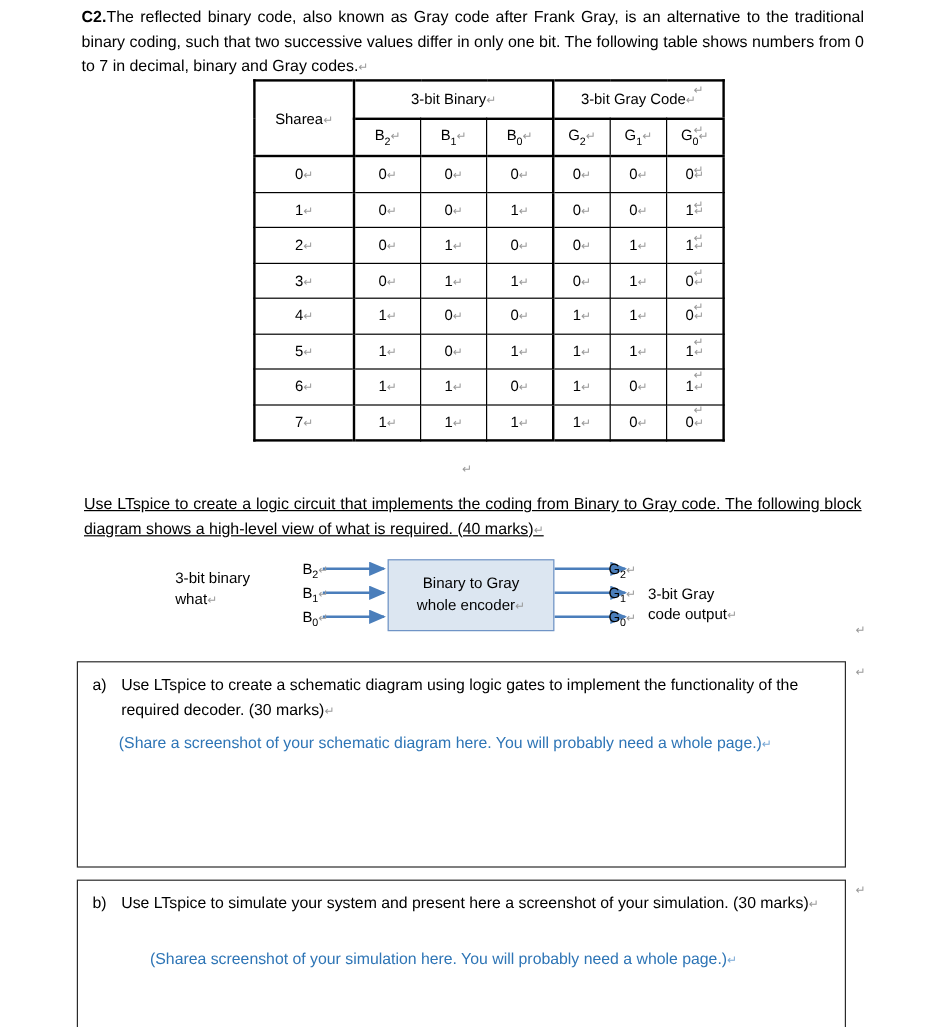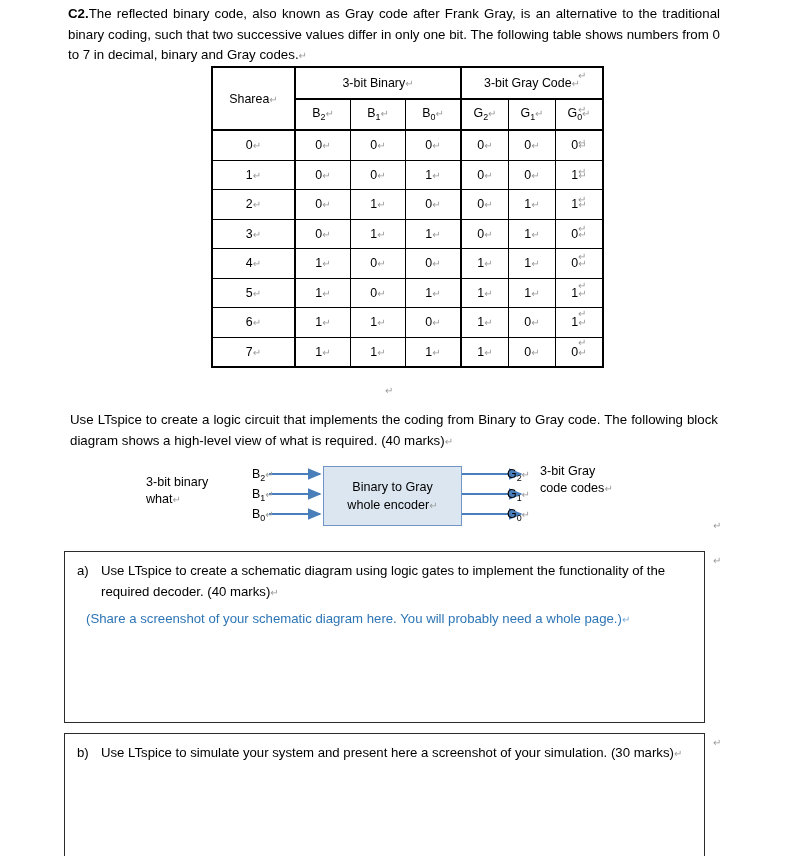--- a/index.html
+++ b/index.html
@@ -150,20 +150,21 @@
   
   .para2 {
     position: absolute;
     left: 70px;
     top: 410px;
     width: 648px;
     font-size: 13.3px;
     line-height: 20.5px;
     text-align: justify;
     text-justify: inter-word;
+    text-decoration: underline;
   }
 
   
   .diagram {
     position: absolute;
     left: 140px;
     top: 463px;
     width: 520px;
     height: 72px;
   }
@@ -172,21 +173,21 @@
     font-size: 12.6px;
     line-height: 17px;
   }
   .diag-label.left {
     left: 6px;
     top: 11px;
     width: 110px;
   }
   .diag-label.right {
     left: 400px;
-    top: 0;
+    top: 24px;
     width: 120px;
   }
   .encoder-box {
     position: absolute;
     left: 183px;
     top: 3px;
     width: 139px;
     height: 60px;
     background: #dce6f1;
     border: 1.3px solid #7094c6;
@@ -254,21 +255,21 @@
   .ans-note {
     position: absolute;
     left: 12px;
     width: 620px;
     font-size: 13.2px;
     line-height: 20.5px;
     color: #2e75b6;
   }
   #note-a {
     top: 57px;
-    margin-left: 9px;
+    margin-left: 22px;
   }
   #note-b {
     top: 55px;
     margin-left: 48px;
   }
   .note-pilcrow {
     color: #7aa9d6;
     font-size: 10px;
   }
 </style>
@@ -431,38 +432,41 @@
       <span>Binary to Gray</span>
       <span><span>whole encoder</span><span class="pilcrow">↵</span></span>
     </div>
 
     <div class="sig sig-out" style="top:5px;">G<sub>2</sub><span class="pilcrow">↵</span></div>
     <div class="sig sig-out" style="top:25px;">G<sub>1</sub><span class="pilcrow">↵</span></div>
     <div class="sig sig-out" style="top:45px;">G<sub>0</sub><span class="pilcrow">↵</span></div>
 
     <div class="diag-label right">
       <span>3-bit Gray</span><br>
-      <span>code codes</span><span class="pilcrow">↵</span>
+      <span>code output</span><span class="pilcrow">↵</span>
     </div>
   </div>
 
   <div class="pilcrow-abs" style="left:713px; top:521px;">↵</div>
 
   <div class="ansbox" id="ansbox-a">
     <div class="ans-item">
       <span class="ans-marker">a)</span>
-      <span class="ans-text"><span>Use LTspice to create a schematic diagram using logic gates to implement the functionality of the required decoder. (40 marks)</span><span class="pilcrow">↵</span></span>
+      <span class="ans-text"><span>Use LTspice to create a schematic diagram using logic gates to implement the functionality of the required decoder. (30 marks)</span><span class="pilcrow">↵</span></span>
     </div>
     <div class="ans-note" id="note-a">
       <span>(Share a screenshot of your schematic diagram here. You will probably need a whole page.)</span><span class="note-pilcrow">↵</span>
     </div>
   </div>
   <div class="pilcrow-abs" style="left:713px; top:556px;">↵</div>
 
   <div class="ansbox" id="ansbox-b">
     <div class="ans-item">
       <span class="ans-marker">b)</span>
       <span class="ans-text"><span>Use LTspice to simulate your system and present here a screenshot of your simulation. (30 marks)</span><span class="pilcrow">↵</span></span>
     </div>
+    <div class="ans-note" id="note-b">
+      <span>(Sharea screenshot of your simulation here. You will probably need a whole page.)</span><span class="note-pilcrow">↵</span>
+    </div>
   </div>
   <div class="pilcrow-abs" style="left:713px; top:738px;">↵</div>
 
 </div>
 
 </body></html>

